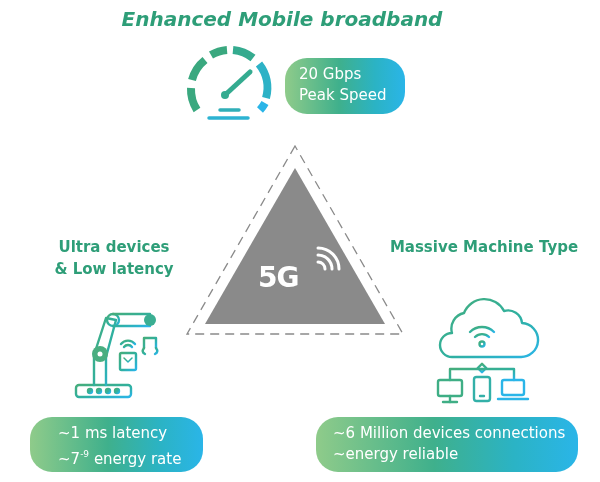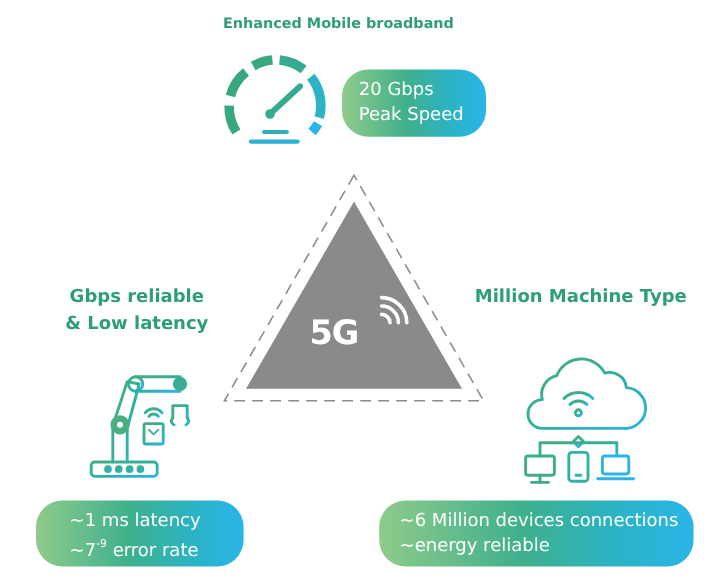--- a/index.html
+++ b/index.html
@@ -1,18 +1,18 @@
 <!DOCTYPE html>
 <html><head>
 <meta charset="utf-8">
 <style>
   html, body { margin:0; padding:0; background:#ffffff; }
   body { width:600px; height:482px; position:relative; overflow:hidden; font-family:"DejaVu Sans", sans-serif; }
   .title { position:absolute; color:#2e9e78; font-weight:bold; font-size:15px; line-height:22px; text-align:center; white-space:nowrap; }
-  #t-top { left:0; width:564px; top:8px; font-size:12px; }
+  #t-top { left:0; width:564px; top:8px; font-size:20px;font-style:italic; }
   #t-left { left:24px; width:180px; top:236px; }
   #t-right { left:376px; width:216px; top:236px; }
   .pill { position:absolute; border-radius:22px; background:linear-gradient(90deg,#8fcb8a 0%,#3fb08c 45%,#2bb3c4 75%,#2ab5e8 100%); color:#ffffff; font-size:15px; line-height:21px; box-sizing:border-box; }
   #pill-top { left:285px; top:58px; width:120px; height:56px; padding:6px 0 0 14px; }
   #pill-left { left:30px; top:417px; width:173px; height:55px; padding:6px 0 0 28px; }
   #pill-right { left:316px; top:417px; width:262px; height:55px; padding:6px 0 0 17px; }
   sup { font-size:9px; vertical-align:7px; }
   svg.abs { position:absolute; left:0; top:0; }
 </style>
 </head>
@@ -104,31 +104,31 @@
     <line x1="480" y1="396" x2="484" y2="396" stroke="#33b0a8"></line>
     <rect x="502" y="380" width="22" height="15" rx="2" stroke="#2ab5e8"></rect>
     <path d="M498,399 L528,399" stroke="#2ab5e8"></path>
   </g>
 </svg>
 
 <div style="position:absolute;left:258px;top:256px;width:70px;font-size:28px;font-weight:bold;color:#ffffff;line-height:44px;letter-spacing:-1px;">5G</div>
 
 <div id="t-top" class="title">Enhanced Mobile broadband</div>
 <div id="t-left" class="title">
-  <div>Gbps reliable</div>
+  <div>Ultra devices</div>
   <div>&amp; Low latency</div>
 </div>
 <div id="t-right" class="title">
-  <div>Million Machine Type</div>
+  <div>Massive Machine Type</div>
 </div>
 
 <div id="pill-top" class="pill">
   <div>20 Gbps</div>
   <div>Peak Speed</div>
 </div>
 <div id="pill-left" class="pill">
   <div>~1 ms latency</div>
-  <div><span>~7</span><sup>-9</sup><span style="white-space:pre"> error rate</span></div>
+  <div><span>~7</span><sup>-9</sup><span style="white-space:pre"> energy rate</span></div>
 </div>
 <div id="pill-right" class="pill">
   <div>~6 Million devices connections</div>
   <div>~energy reliable</div>
 </div>
 
 </body></html>

